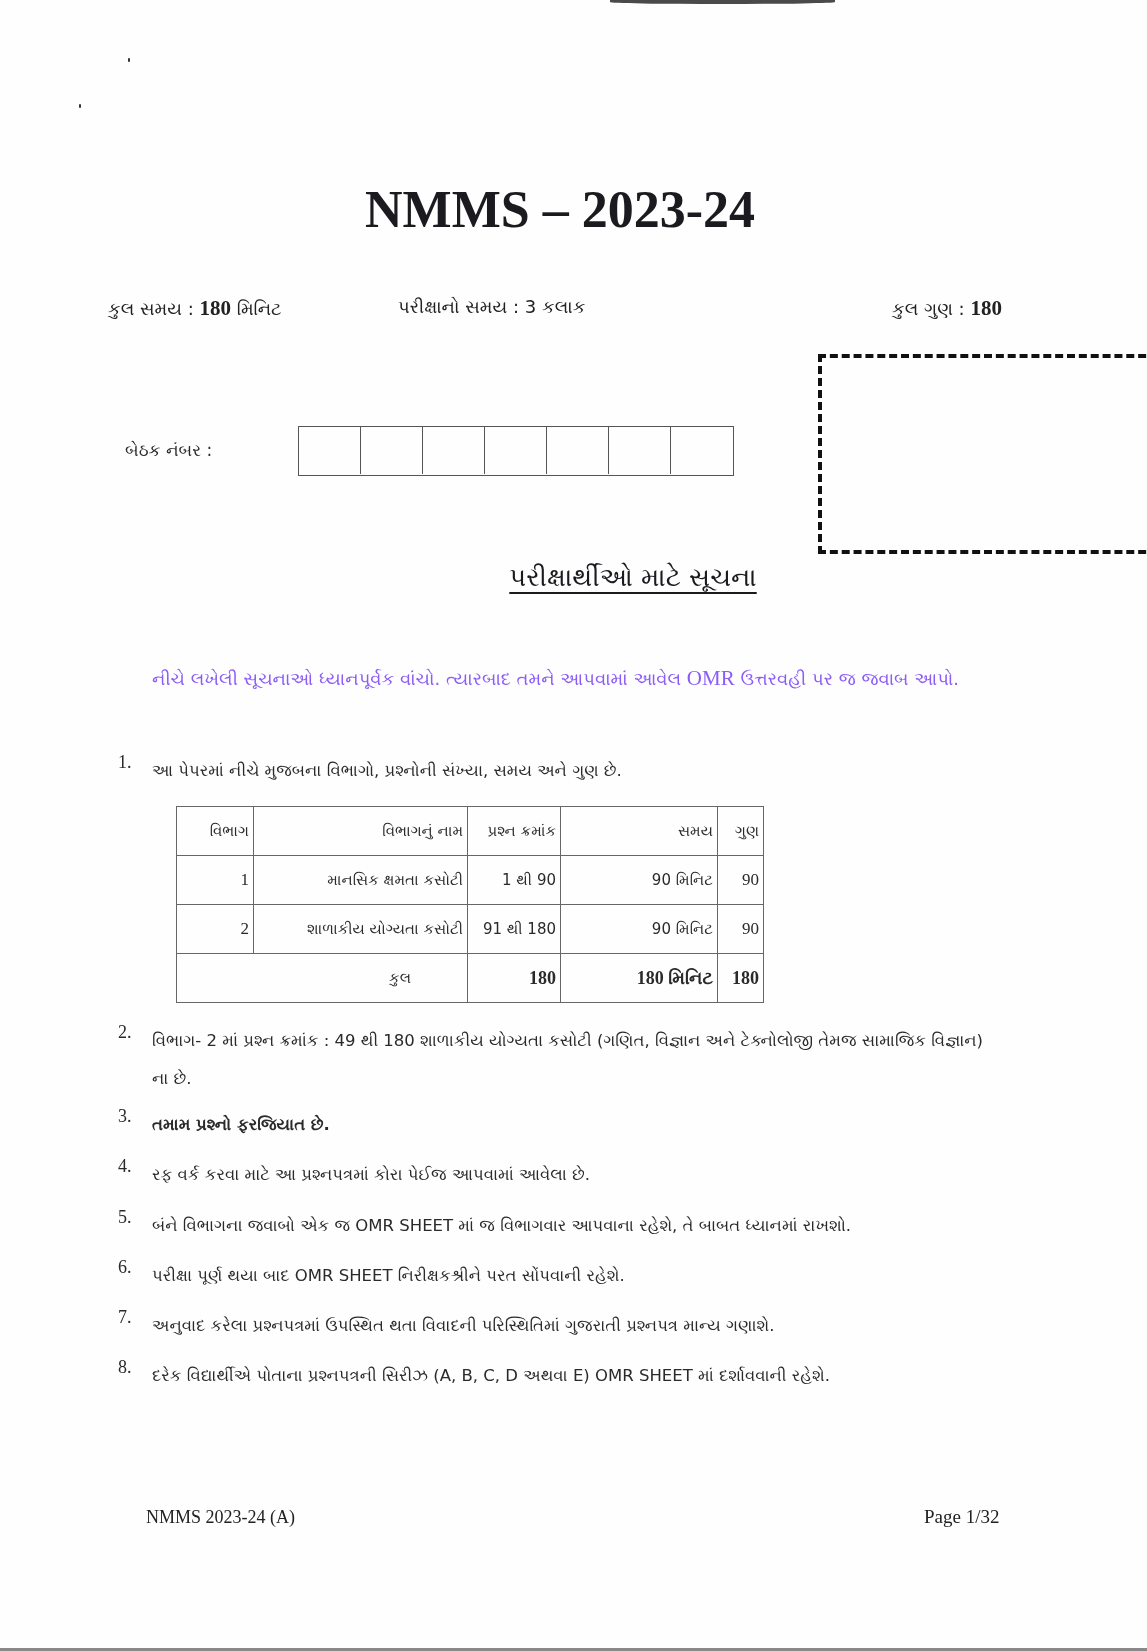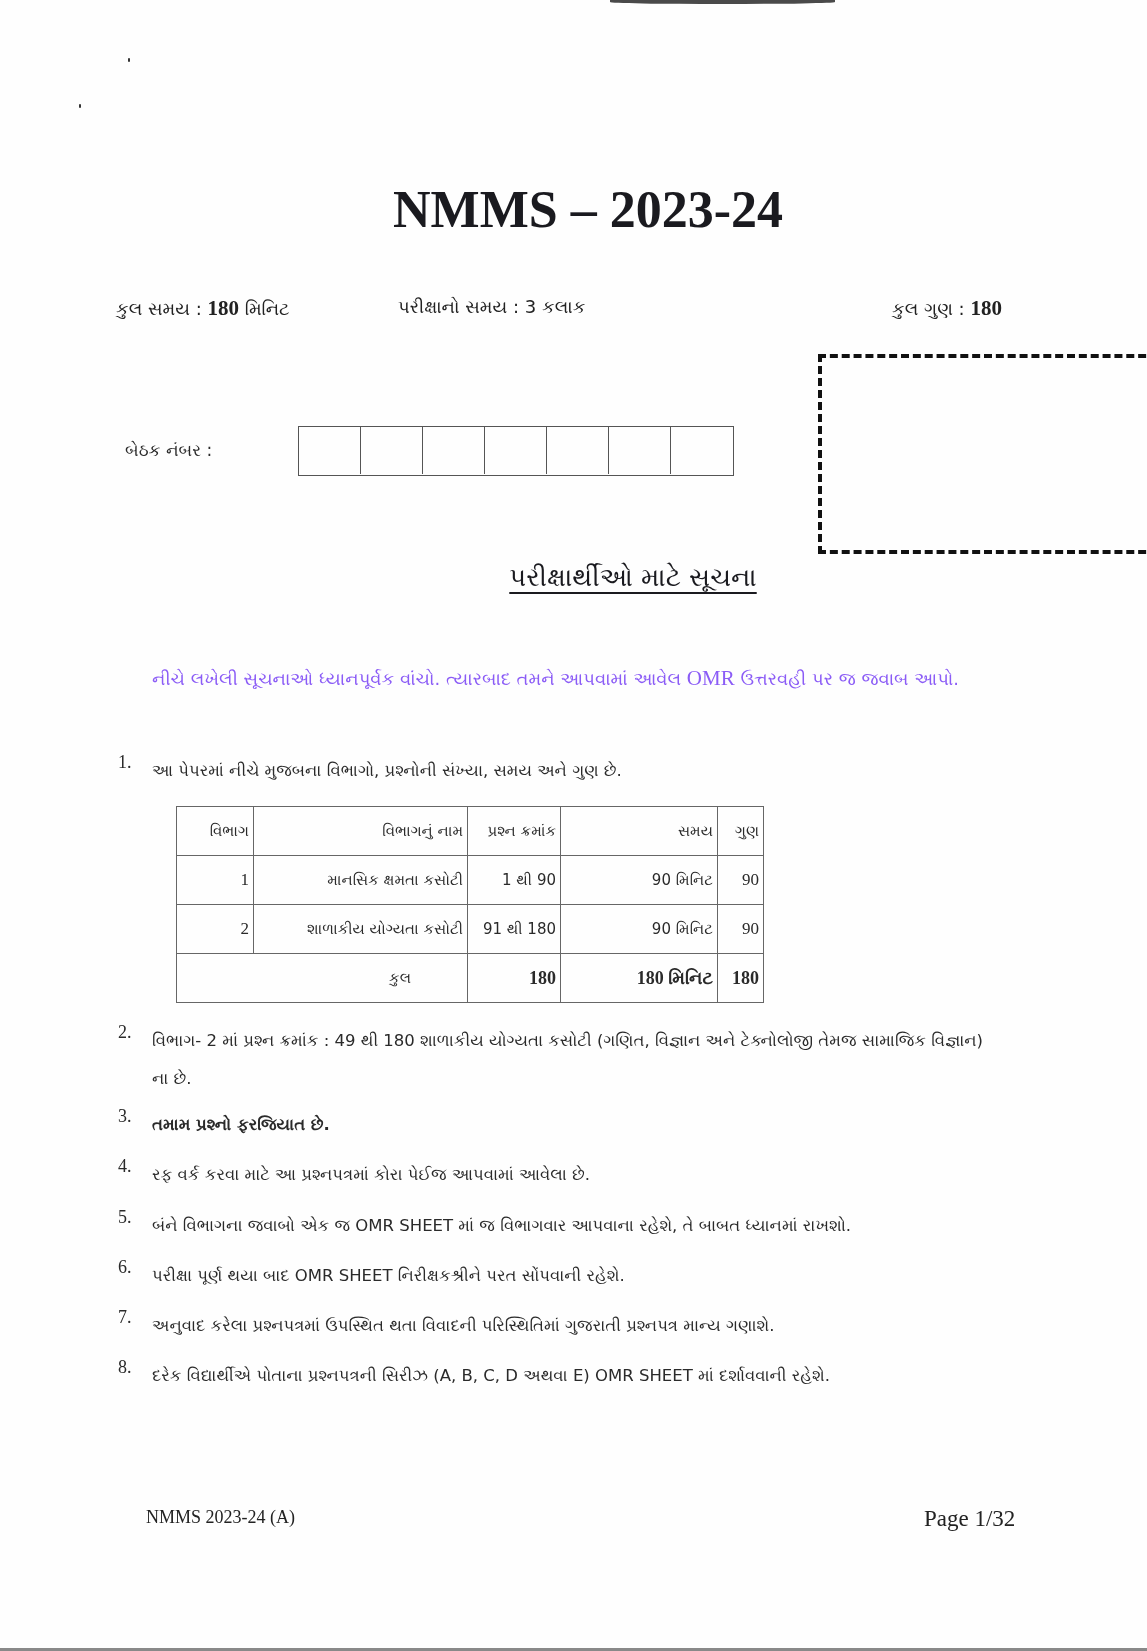--- a/index.html
+++ b/index.html
@@ -44,21 +44,20 @@
     }
     .main-title {
       position: absolute;
       left: 365px; top: 180px;
       font-family: "Liberation Serif", "DejaVu Serif", serif;
       font-weight: bold;
       font-size: 52px;
       letter-spacing: 0px;
       color: #1a1a1f;
       white-space: nowrap;
-      margin-left: 28px;
     }
     .category-box {
       position: absolute;
       left: 920px; top: 146px;
       width: 96px; height: 133px;
       border: 2px solid #2a2a2a;
       box-sizing: border-box;
     }
     .category-label {
       height: 42px;
@@ -82,21 +81,21 @@
       font-family: "DejaVu Sans", sans-serif;
       font-size: 18px;
       color: #222;
       white-space: nowrap;
     }
     .info-line .num {
       font-family: "Liberation Serif", "DejaVu Serif", serif;
       font-weight: bold;
       font-size: 21px;
     }
-    .info-total-time { left: 116px; }
+    .info-total-time { left: 108px; }
     .info-exam-time { left: 398px; }
     .info-total-marks { left: 892px; }
 
     .seat-label {
       position: absolute;
       left: 125px; top: 440px;
       font-family: "DejaVu Sans", sans-serif;
       font-size: 17px;
       color: #2a2a2a;
       white-space: nowrap;
@@ -211,21 +210,21 @@
       left: 120px; top: 1507px;
       font-family: "Liberation Serif", "DejaVu Serif", serif;
       font-size: 18px;
       color: #222;
       margin-left: 26px;
     }
     .footer-right {
       position: absolute;
       left: 924px; top: 1506px;
       font-family: "Liberation Serif", "DejaVu Serif", serif;
-      font-size: 23px;
+      font-size: 19px;
       color: #222;
     }
   </style>
 </head>
 <body>
 
 <div class="page">
 
   <div class="scan-top-mark"></div>
   <div class="speck" style="left:128px;top:58px;"></div>

